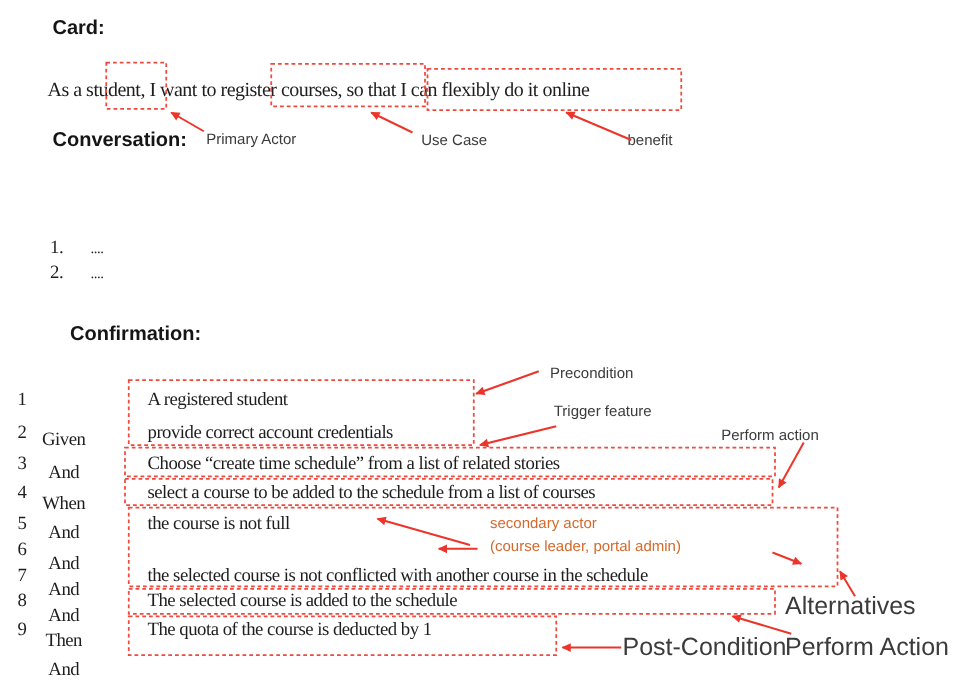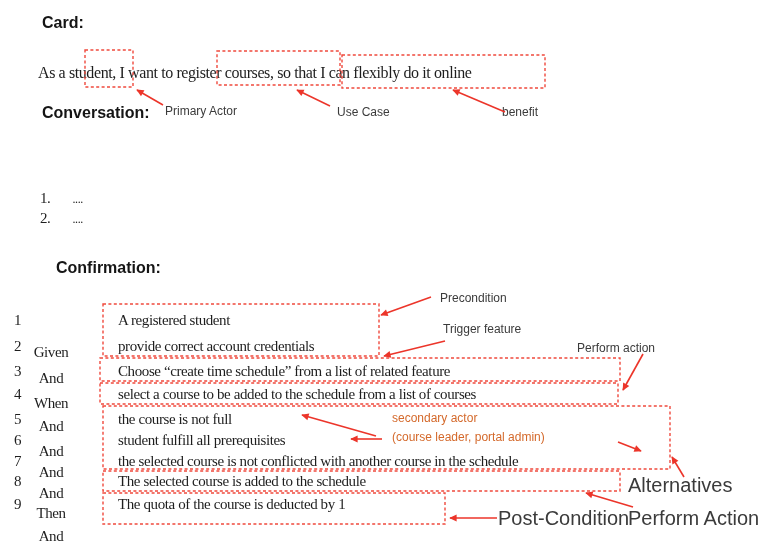--- a/index.html
+++ b/index.html
@@ -48,36 +48,35 @@
     <span class="row-txt">A registered student</span>
   </div>
   <div class="row serif" style="top:338px;">
     <span class="row-num">2</span>
     <span class="row-kw">And</span>
     <span class="row-txt">provide correct account credentials</span>
   </div>
   <div class="row serif" style="top:363px;">
     <span class="row-num">3</span>
     <span class="row-kw">When</span>
-    <span class="row-txt">Choose “create time schedule” from a list of related feature</span>
+    <span class="row-txt">Choose “create time schedule” from a list of related stories</span>
   </div>
   <div class="row serif" style="top:386px;">
     <span class="row-num">4</span>
     <span class="row-kw">And</span>
     <span class="row-txt">select a course to be added to the schedule from a list of courses</span>
   </div>
   <div class="row serif" style="top:411px;">
     <span class="row-num">5</span>
     <span class="row-kw">And</span>
     <span class="row-txt">the course is not full</span>
   </div>
   <div class="row serif" style="top:432px;">
     <span class="row-num">6</span>
     <span class="row-kw">And</span>
-    <span class="row-txt">student fulfill all prerequisites</span>
   </div>
   <div class="row serif" style="top:453px;">
     <span class="row-num">7</span>
     <span class="row-kw">And</span>
     <span class="row-txt">the selected course is not conflicted with another course in the schedule</span>
   </div>
   <div class="row serif" style="top:473px;">
     <span class="row-num">8</span>
     <span class="row-kw">Then</span>
     <span class="row-txt">The selected course is added to the schedule</span>

